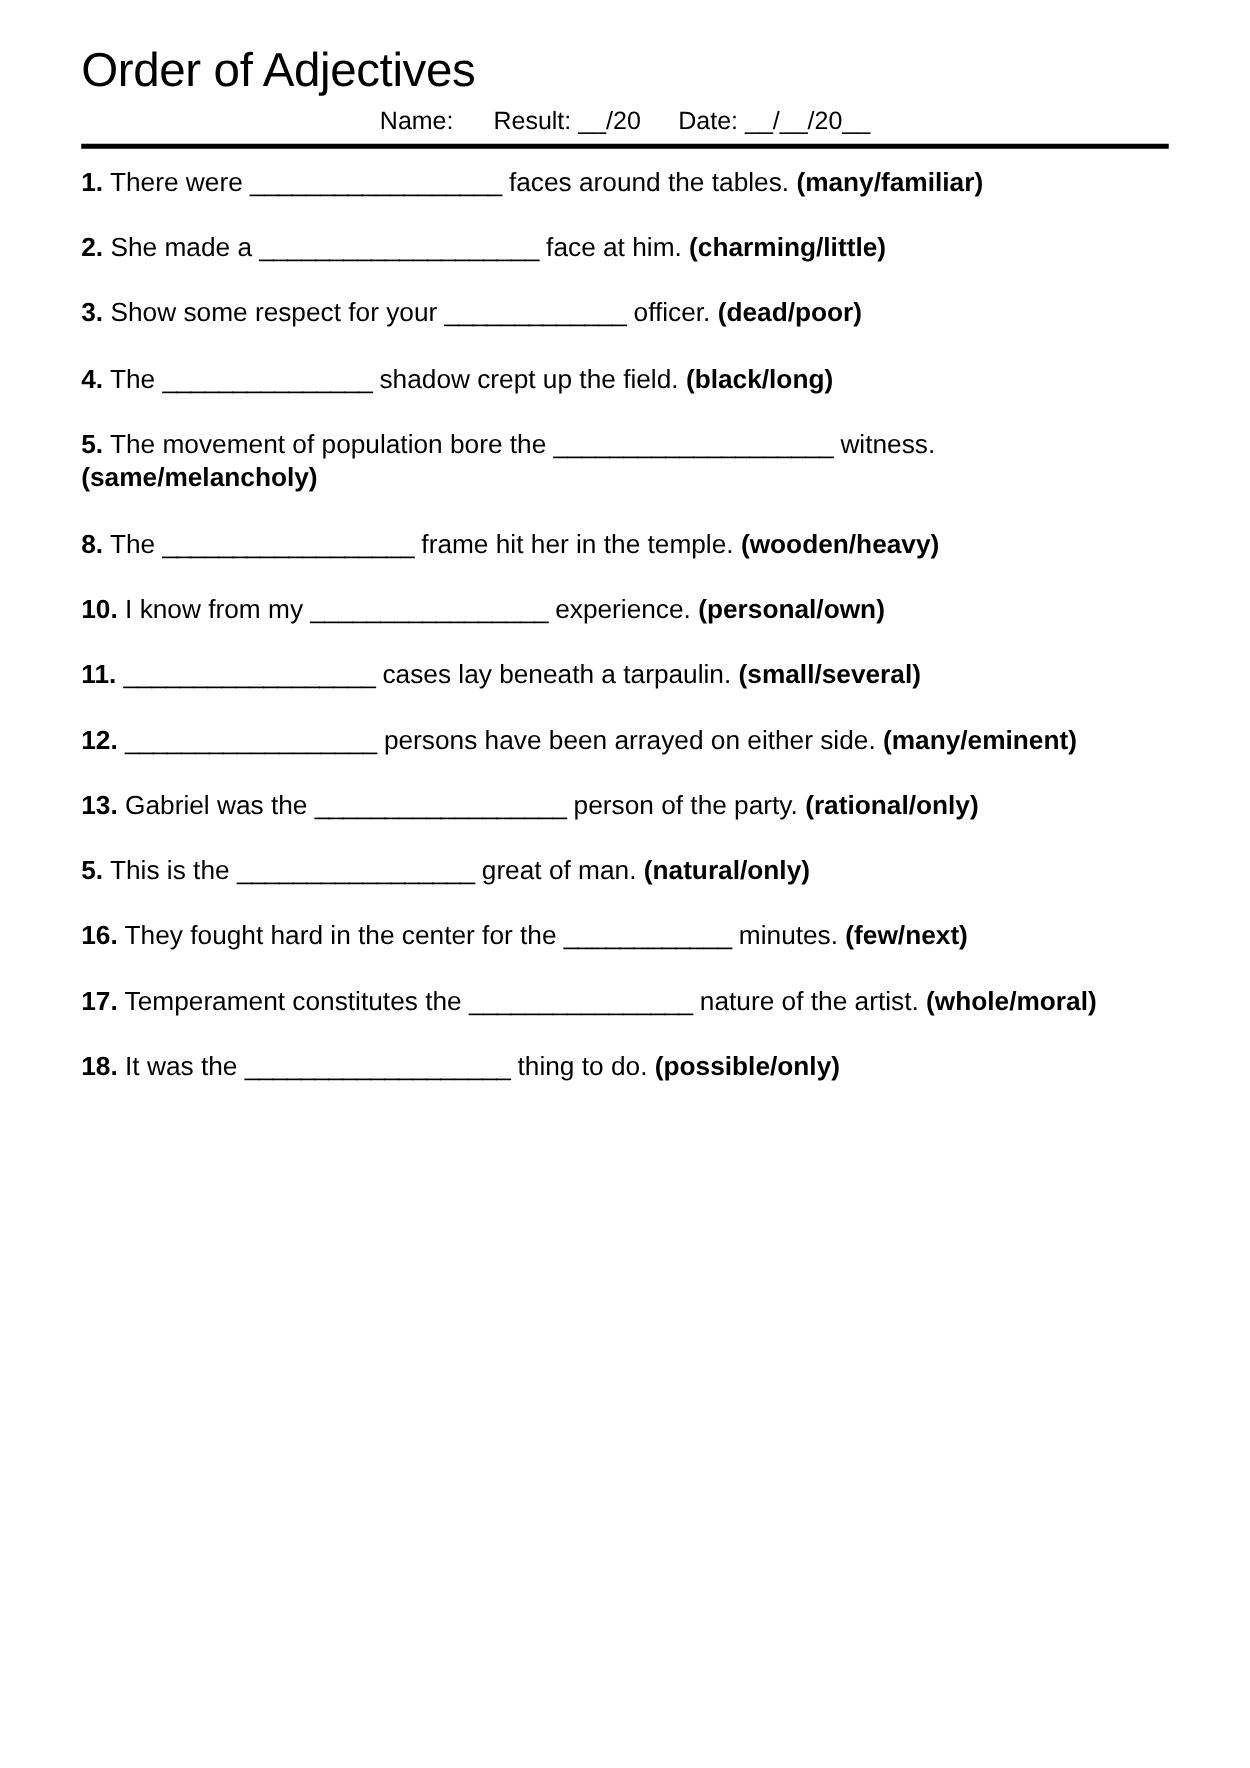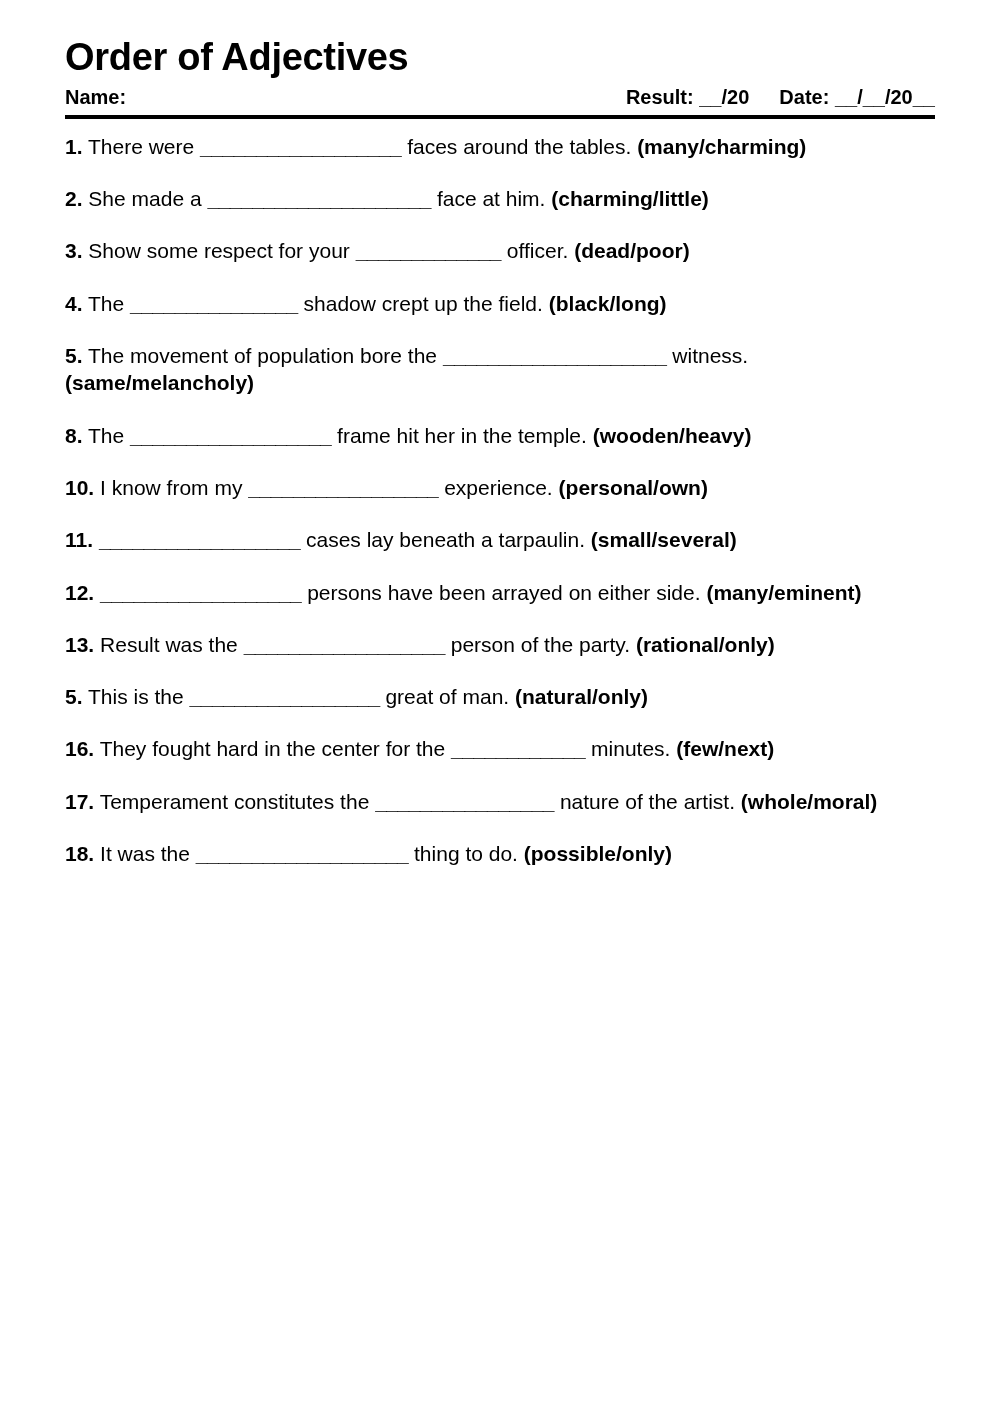--- a/index.html
+++ b/index.html
@@ -18,31 +18,31 @@
   .page {
     position: relative;
     width: 1000px;
     height: 1414px;
     box-sizing: border-box;
     padding: 38px 65px 0 65px;
     background: #ffffff;
   }
   .title {
     font-size: 38px;
-    font-weight: bold;
+    font-weight: normal;
     letter-spacing: -0.3px;
     line-height: 1.05;
     margin: 0 0 8px 0;
   }
   .meta-row {
     display: flex;
     align-items: baseline;
-    justify-content: space-between;
+    justify-content: center;
     font-size: 20px;
-    font-weight: bold;
+    font-weight: normal;
     margin: 0;
     padding-bottom: 6px;
     gap: 32px;
   }
   .meta-left {
     white-space: nowrap;
   }
   .meta-right {
     display: flex;
     align-items: baseline;
@@ -69,21 +69,21 @@
     padding: 0;
     text-align: left;
   }
   .qnum {
     font-weight: bold;
   }
   .qtext {
     font-weight: normal;
   }
   .blank {
-    font-weight: bold;
+    font-weight: normal;
     letter-spacing: -0.5px;
     white-space: pre;
   }
   .options {
     font-weight: bold;
   }
 </style>
 </head>
 <body>
 
@@ -95,29 +95,29 @@
     <span class="meta-left">Name:</span>
     <span class="meta-right">
       <span class="meta-result"><span>Result:</span>&nbsp;<span>__/20</span></span>
         <span><span>Date:</span>&nbsp;<span>__/__/20__</span></span>
     </span>
   </div>
 
   <hr class="rule">
 
   <ol class="questions" id="questions-list">
-      <li class="question"><span class="qnum">1.</span> <span class="qtext">There were</span> <span class="blank">__________________</span> <span class="qtext">faces around the tables.</span> <span class="options">(many/charming)</span></li>
+      <li class="question"><span class="qnum">1.</span> <span class="qtext">There were</span> <span class="blank">__________________</span> <span class="qtext">faces around the tables.</span> <span class="options">(many/familiar)</span></li>
       <li class="question"><span class="qnum">2.</span> <span class="qtext">She made a</span> <span class="blank">____________________</span> <span class="qtext">face at him.</span> <span class="options">(charming/little)</span></li>
       <li class="question"><span class="qnum">3.</span> <span class="qtext">Show some respect for your</span> <span class="blank">_____________</span> <span class="qtext">officer.</span> <span class="options">(dead/poor)</span></li>
       <li class="question"><span class="qnum">4.</span> <span class="qtext">The</span> <span class="blank">_______________</span> <span class="qtext">shadow crept up the field.</span> <span class="options">(black/long)</span></li>
       <li class="question"><span class="qnum">5.</span> <span class="qtext">The movement of population bore the</span> <span class="blank">____________________</span> <span class="qtext">witness.</span> <span class="options">(same/melancholy)</span></li>
       <li class="question"><span class="qnum">8.</span> <span class="qtext">The</span> <span class="blank">__________________</span> <span class="qtext">frame hit her in the temple.</span> <span class="options">(wooden/heavy)</span></li>
       <li class="question"><span class="qnum">10.</span> <span class="qtext">I know from my</span> <span class="blank">_________________</span> <span class="qtext">experience.</span> <span class="options">(personal/own)</span></li>
       <li class="question"><span class="qnum">11.</span> <span class="blank">__________________</span> <span class="qtext">cases lay beneath a tarpaulin.</span> <span class="options">(small/several)</span></li>
       <li class="question"><span class="qnum">12.</span> <span class="blank">__________________</span> <span class="qtext">persons have been arrayed on either side.</span> <span class="options">(many/eminent)</span></li>
-      <li class="question"><span class="qnum">13.</span> <span class="qtext">Result was the</span> <span class="blank">__________________</span> <span class="qtext">person of the party.</span> <span class="options">(rational/only)</span></li>
+      <li class="question"><span class="qnum">13.</span> <span class="qtext">Gabriel was the</span> <span class="blank">__________________</span> <span class="qtext">person of the party.</span> <span class="options">(rational/only)</span></li>
       <li class="question"><span class="qnum">5.</span> <span class="qtext">This is the</span> <span class="blank">_________________</span> <span class="qtext">great of man.</span> <span class="options">(natural/only)</span></li>
       <li class="question"><span class="qnum">16.</span> <span class="qtext">They fought hard in the center for the</span> <span class="blank">____________</span> <span class="qtext">minutes.</span> <span class="options">(few/next)</span></li>
       <li class="question"><span class="qnum">17.</span> <span class="qtext">Temperament constitutes the</span> <span class="blank">________________</span> <span class="qtext">nature of the artist.</span> <span class="options">(whole/moral)</span></li>
       <li class="question"><span class="qnum">18.</span> <span class="qtext">It was the</span> <span class="blank">___________________</span> <span class="qtext">thing to do.</span> <span class="options">(possible/only)</span></li>
     </ol>
 
 </div>
 
 </body></html>

